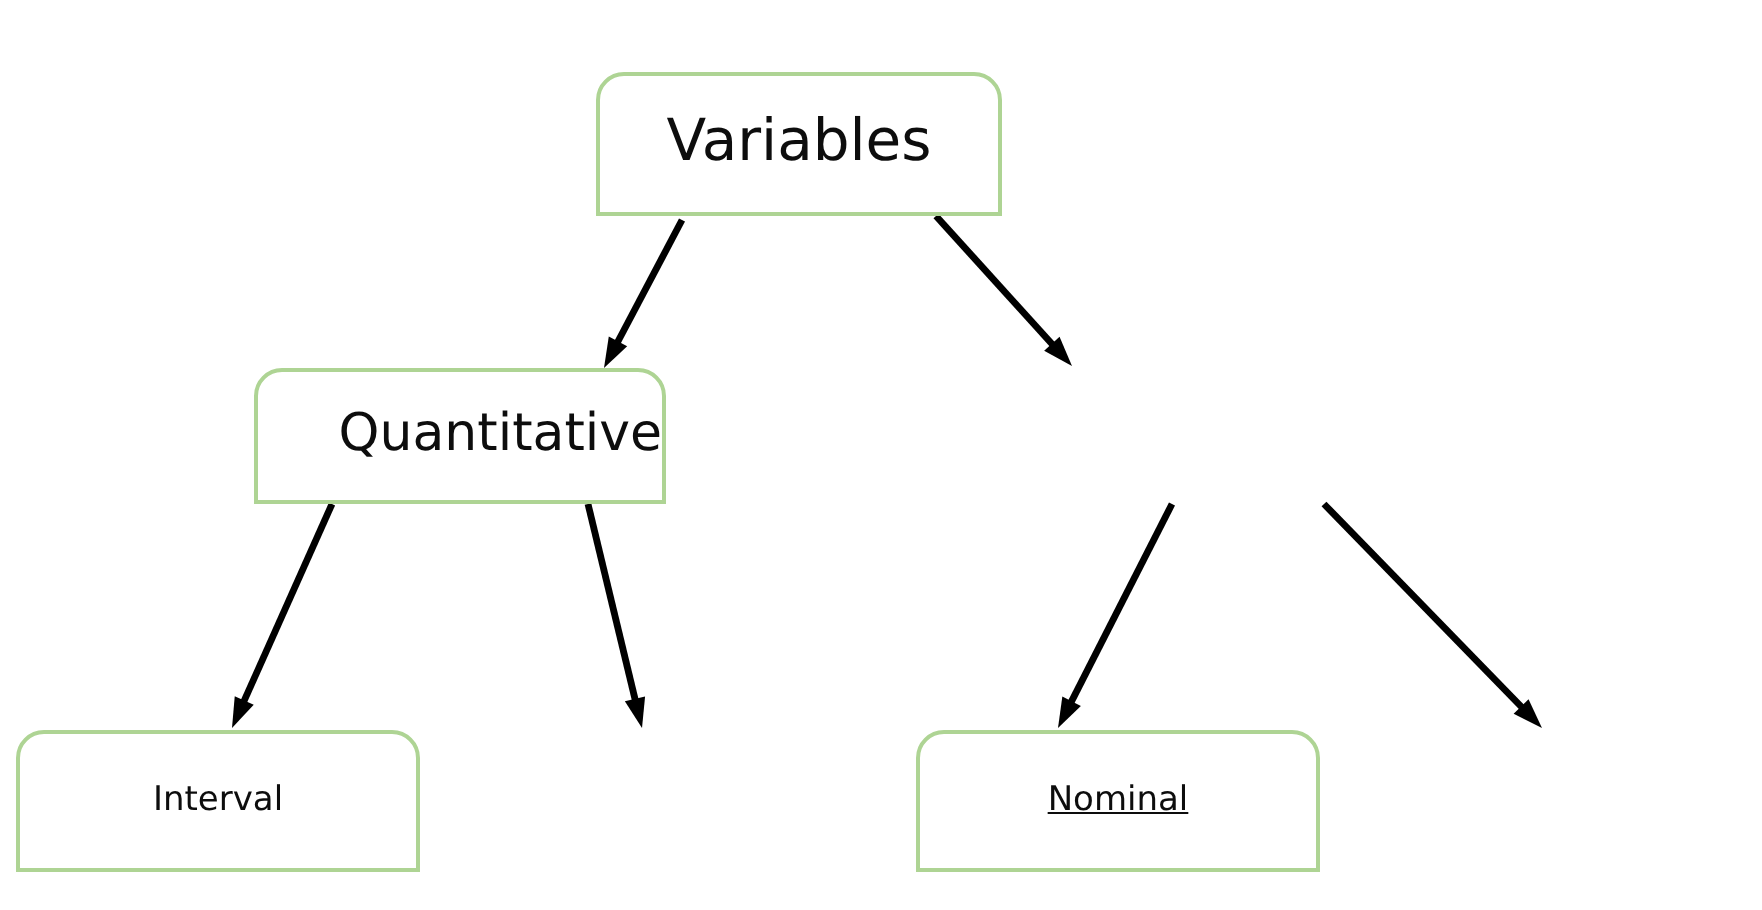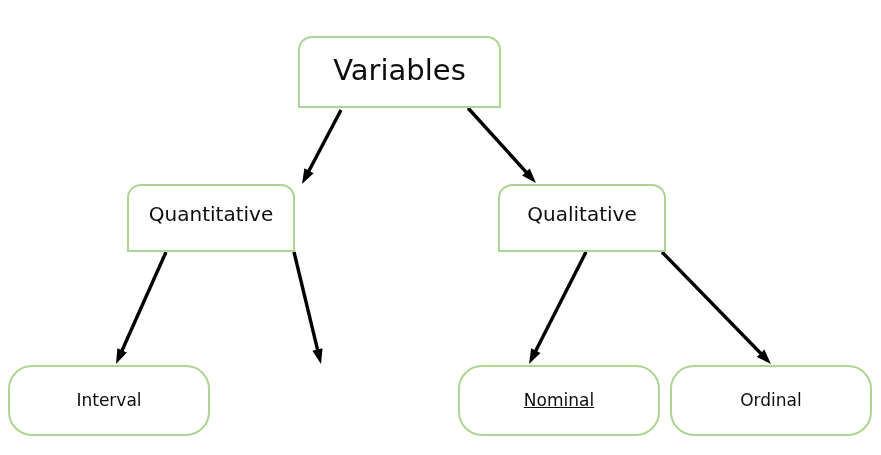--- a/index.html
+++ b/index.html
@@ -43,34 +43,34 @@
   .node.level-0 {
     left: 298px;
     top: 36px;
     width: 203px;
     height: 72px;
     font-size: 29px;
     padding-top: 18px;
   }
   .node.level-1 {
     top: 184px;
-    width: 168px;
+    width: 206px;
     height: 68px;
-    font-size: 20px;
+    font-size: 26px;
     padding-top: 18px;
+    justify-content: flex-end;
   }
   .node.level-1.left  { left: 127px; }
   .node.level-1.right { left: 498px; }
   .node.level-2 {
     top: 365px;
     width: 202px;
     height: 71px;
     font-size: 17px;
     padding-top: 25px;
-    border-radius: 24px;
   }
   .node.level-2.n0 { left: 8px; }
   .node.level-2.n1 { left: 227px; }
   .node.level-2.n2 { left: 458px; text-decoration: underline; }
   .node.level-2.n3 { left: 670px; }
   .node-label { display: block; white-space: nowrap; }
 </style>
 </head>
 <body>
 
@@ -104,30 +104,24 @@
     </svg>
 
   <div class="node level-0">
     <span class="node-label">Variables</span>
   </div>
 
   <div class="node level-1 left">
     <span class="node-label">Quantitative</span>
   </div>
 
-  <div class="node level-1 right">
-    <span class="node-label">Qualitative</span>
-  </div>
 
   <div class="node level-2 n0">
     <span class="node-label">Interval</span>
   </div>
 
 
   <div class="node level-2 n2">
     <span class="node-label">Nominal</span>
   </div>
 
-  <div class="node level-2 n3">
-    <span class="node-label">Ordinal</span>
-  </div>
 
 </div>
 
 </body></html>

